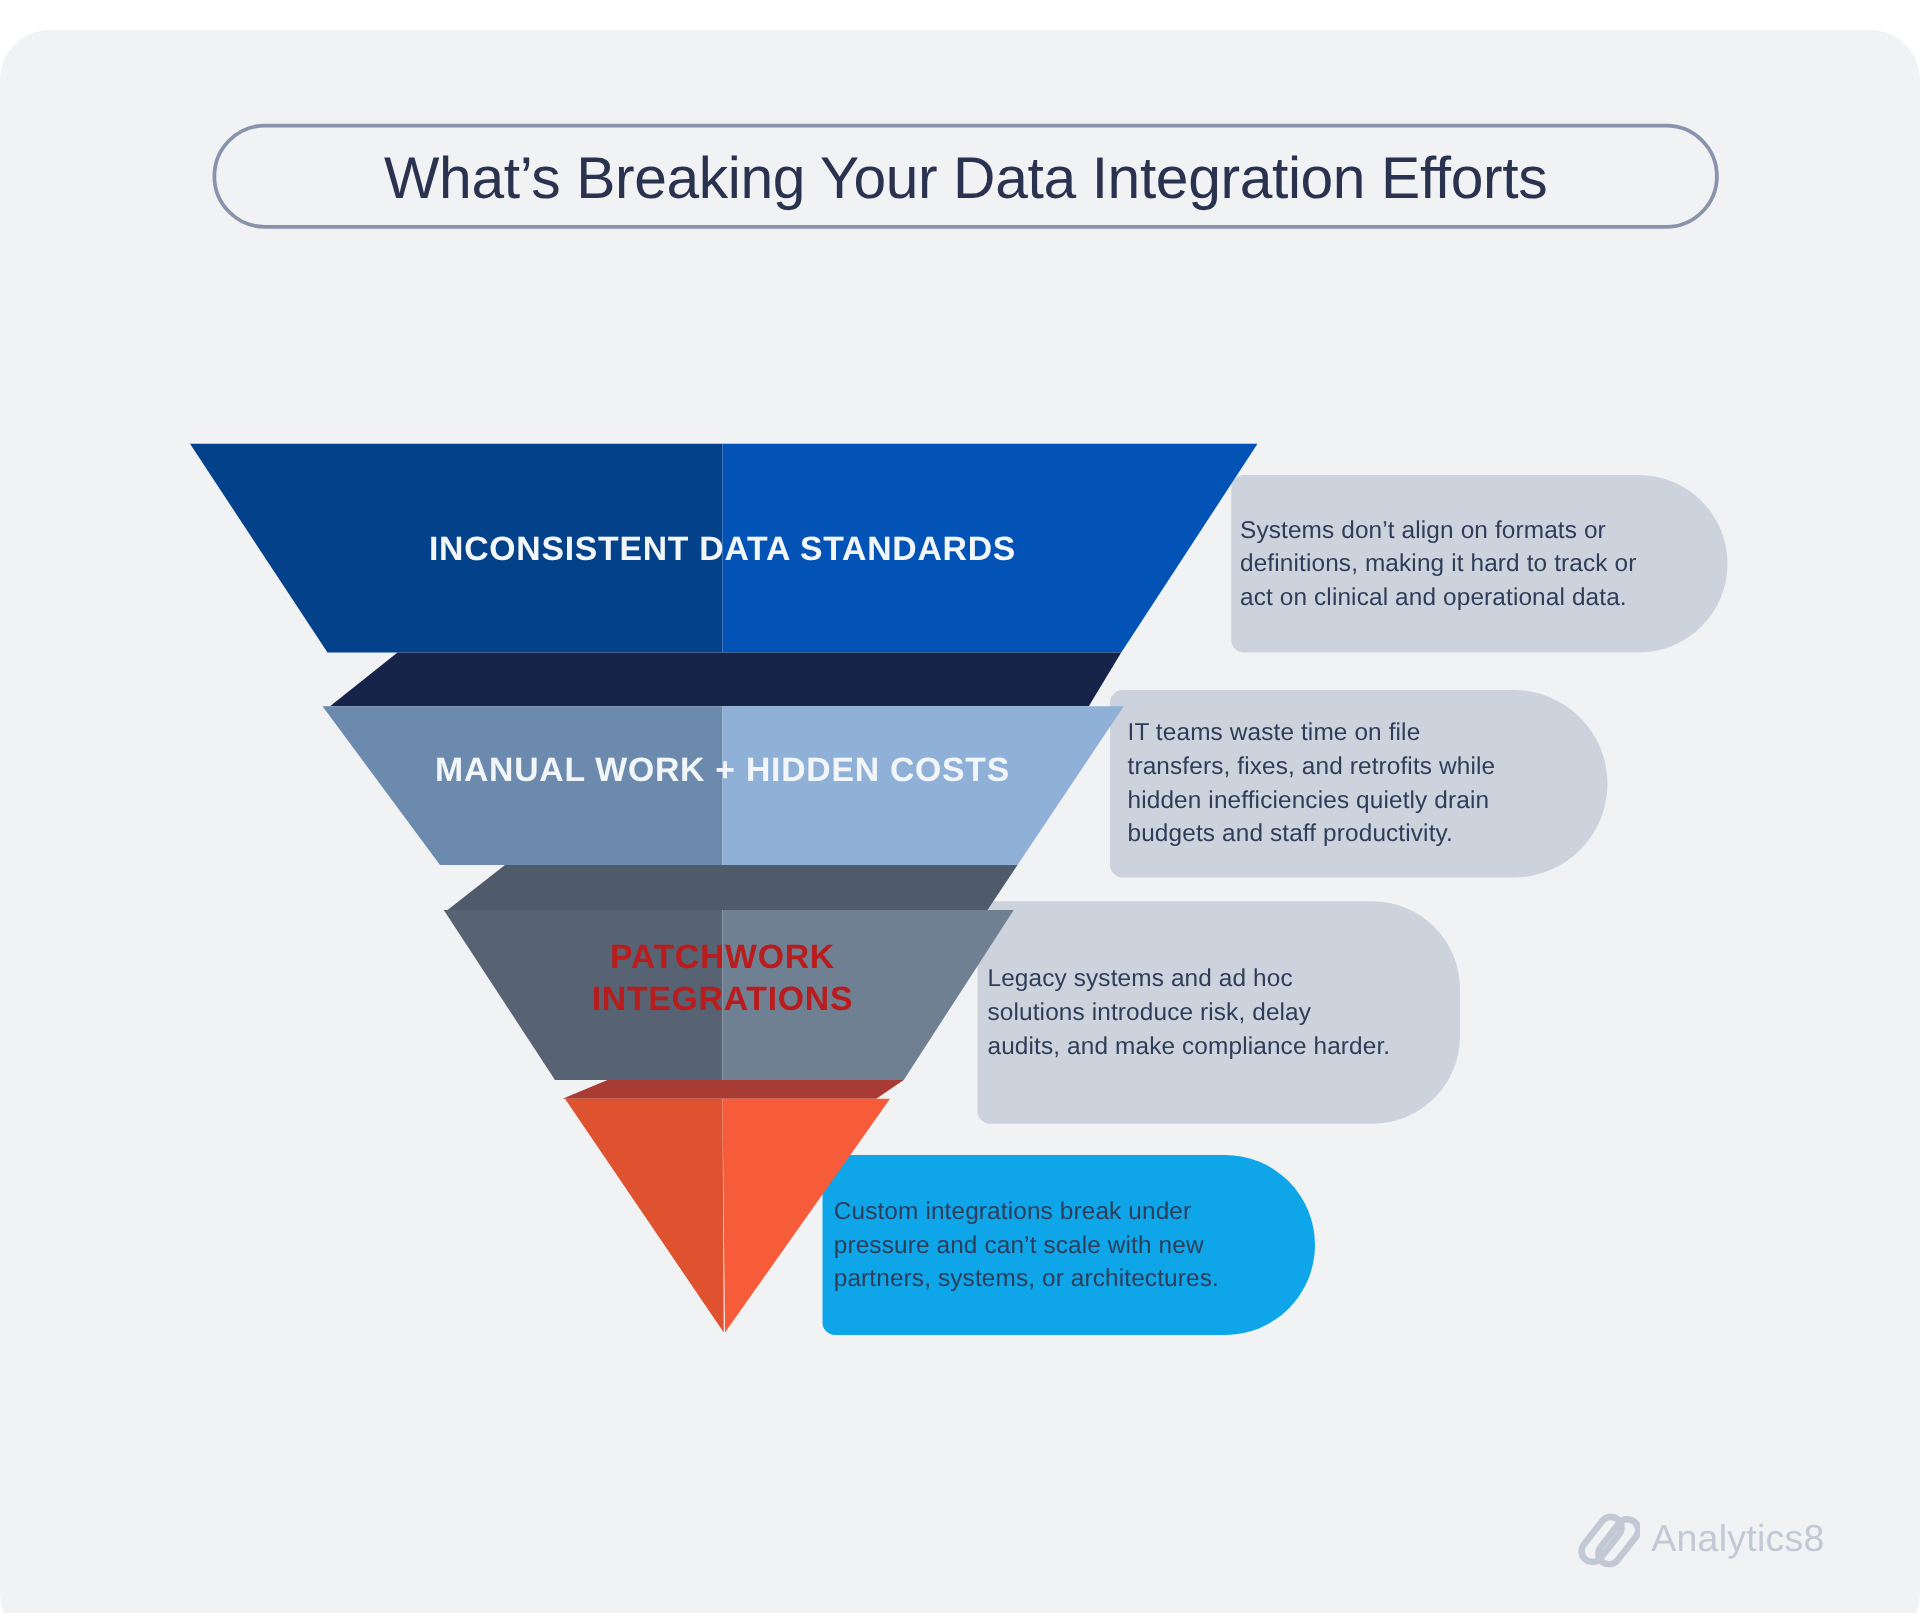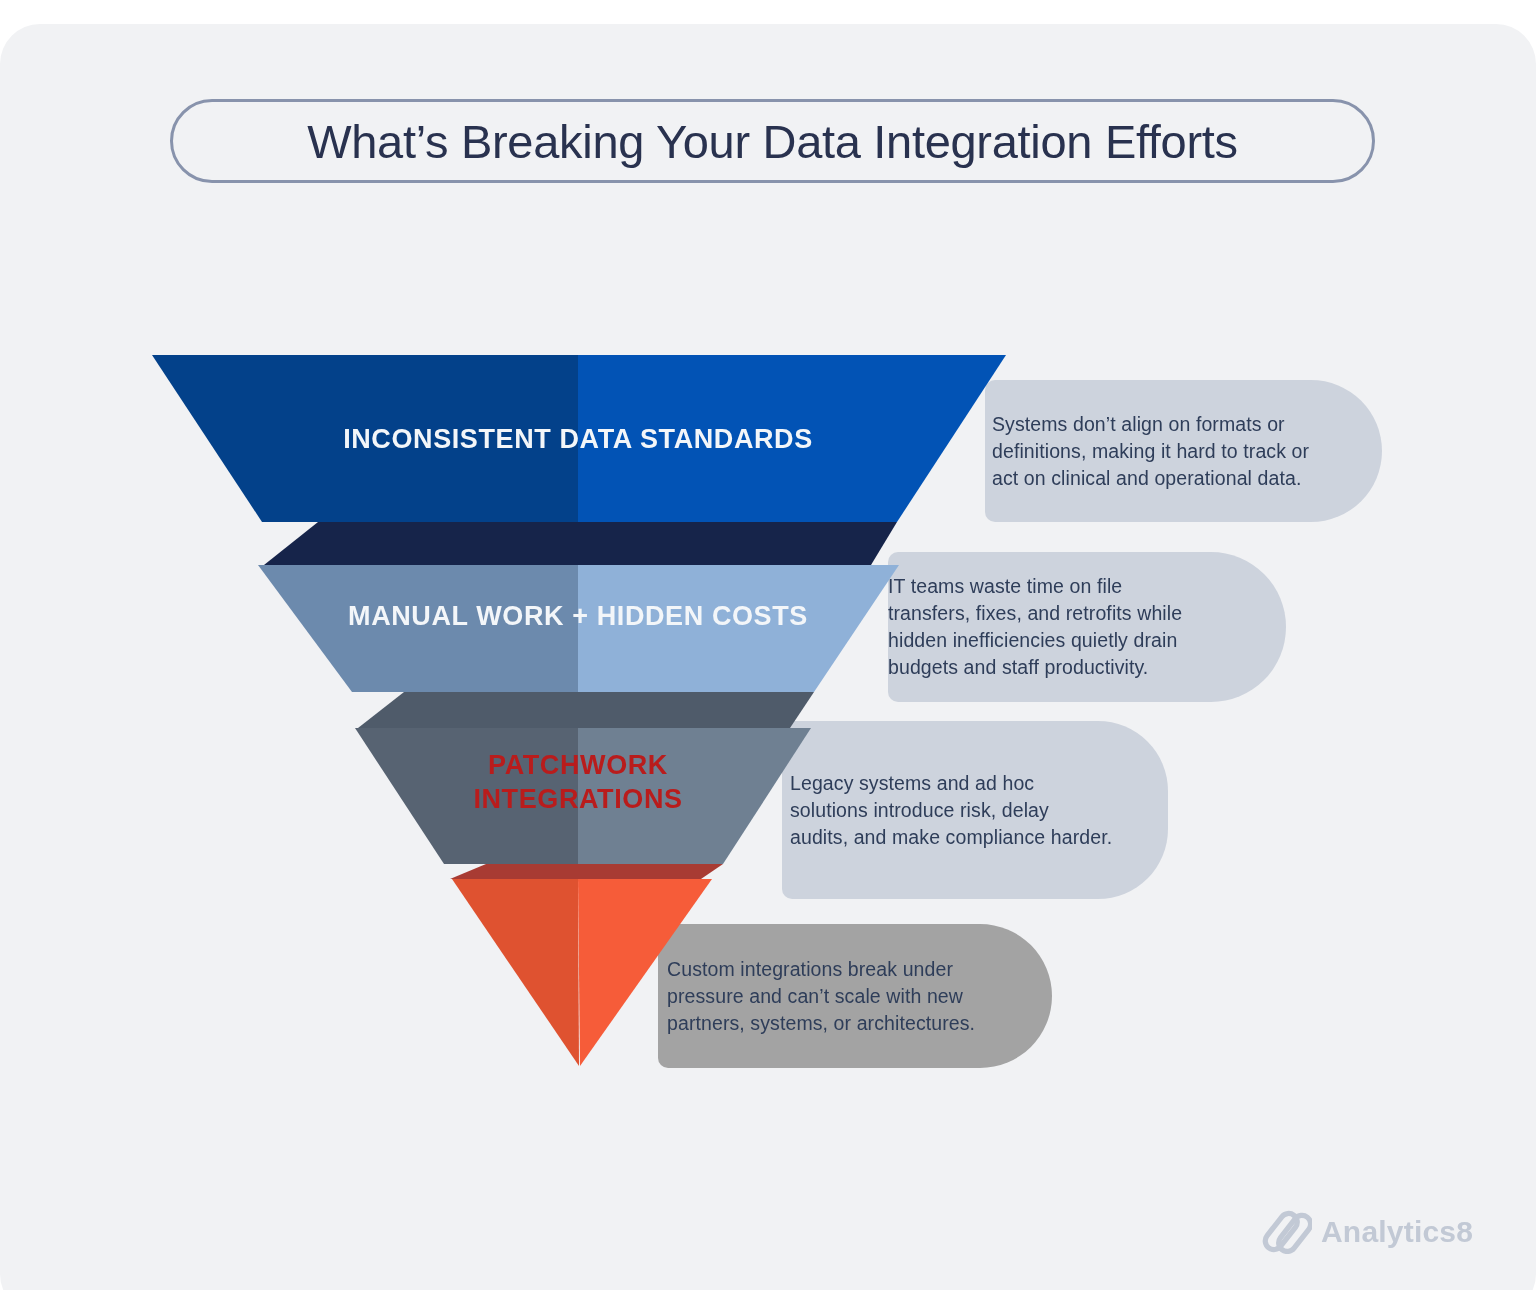--- a/index.html
+++ b/index.html
@@ -51,53 +51,53 @@
     line-height:34px;
   }
   .logo{
     position:absolute;
     left:1262px;top:1186px;
     z-index:3;
     display:flex;align-items:center;gap:9px;
   }
   .logo-text{
     font-size:30px;
-    font-weight:700;
+    font-weight:400;
     letter-spacing:0.2px;
   }
 </style>
 </head>
 <body>
 
 <div class="page" style="background: rgb(241, 242, 244); margin-top: 24px;">
 
   <div class="title-pill" style="border-color: rgb(136, 147, 172);">
     <div class="title-text" style="color: rgb(41, 50, 79);">What’s Breaking Your Data Integration Efforts</div>
   </div>
 
   <div class="callout" style="left: 985px; top: 356px; width: 397px; height: 142px; border-radius: 10px 71px 71px 10px; background: rgb(205, 211, 221);">
     <p style="padding-left: 7px; color: rgb(46, 61, 89);">Systems don’t align on formats or
 definitions, making it hard to track or
 act on clinical and operational data.</p>
   </div>
 
   <div class="callout" style="left: 888px; top: 528px; width: 398px; height: 150px; border-radius: 10px 75px 75px 10px; background: rgb(205, 211, 221);">
-    <p style="color: rgb(46, 61, 89);">IT teams waste time on file
+    <p style="padding-left: 14px; color: rgb(46, 61, 89);">IT teams waste time on file
 transfers, fixes, and retrofits while
 hidden inefficiencies quietly drain
 budgets and staff productivity.</p>
   </div>
 
   <div class="callout" style="left: 782px; top: 697px; width: 386px; height: 178px; border-radius: 10px 70px 70px 10px; background: rgb(205, 211, 221);">
     <p style="padding-left: 8px; color: rgb(46, 61, 89);">Legacy systems and ad hoc
 solutions introduce risk, delay
 audits, and make compliance harder.</p>
   </div>
 
-  <div class="callout" style="left: 658px; top: 900px; width: 394px; height: 144px; border-radius: 10px 72px 72px 10px; background: #a3a3a3;">
+  <div class="callout" style="left: 658px; top: 900px; width: 394px; height: 144px; border-radius: 10px 72px 72px 10px; background: #0ea5e9;">
     <p style="padding-left: 9px; color: rgb(46, 61, 89);">Custom integrations break under
 pressure and can’t scale with new
 partners, systems, or architectures.</p>
   </div>
 
   <svg class="funnel-svg" width="1536" height="1290" viewBox="0 0 1536 1290">
 
     <polygon points="152,331 578,331 578,498 262,498" fill="#03418a"></polygon>
     <polygon points="578,331 1006,331 897,498 578,498" fill="#0253b5"></polygon>
     <polygon points="318,498 897,498 871,541 264,541" fill="#16244a"></polygon>

